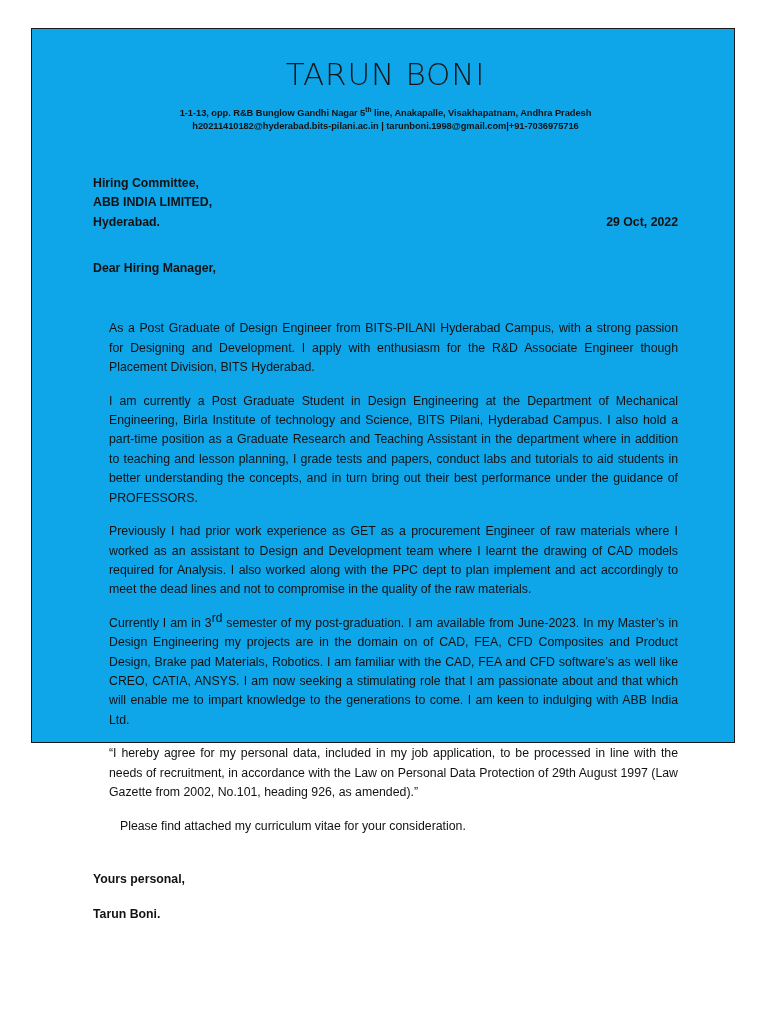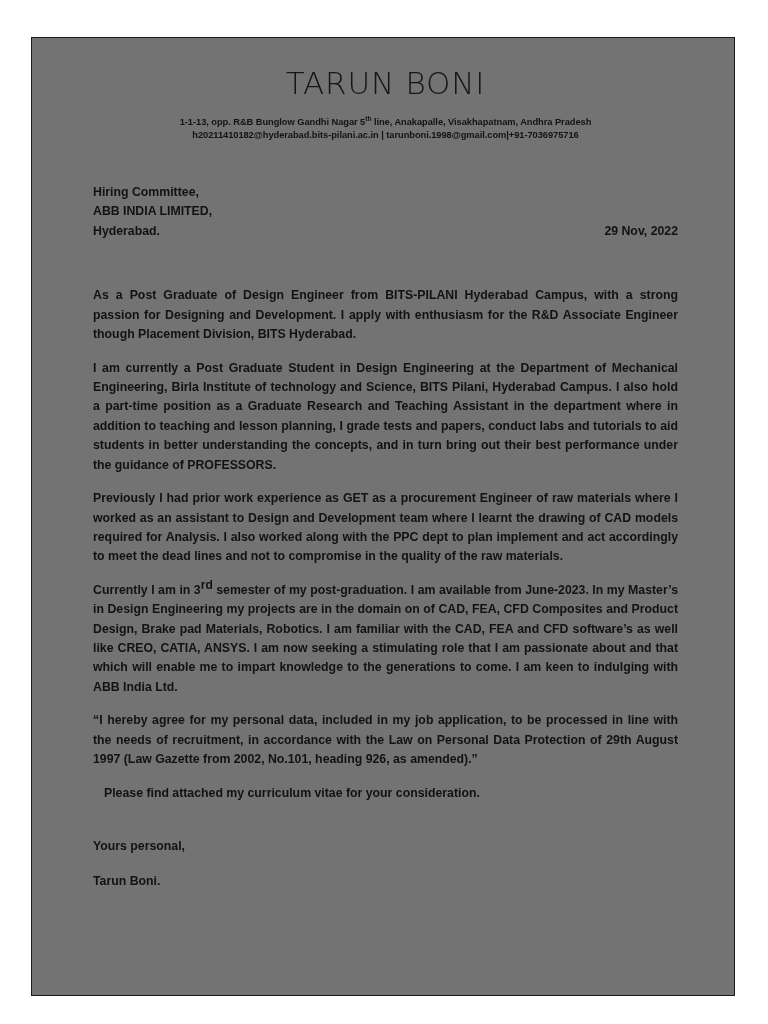--- a/index.html
+++ b/index.html
@@ -10,26 +10,26 @@
   body {
     width: 768px;
     height: 1024px;
     font-family: "Liberation Sans", sans-serif;
     color: #111111;
     overflow: hidden;
   }
   .page-frame {
     position: absolute;
     left: 31px;
-    top: 37px;
+    top: 28px;
     width: 704px;
-    height: 959px;
+    height: 715px;
     border: 1.2px solid #1a1a1a;
     box-sizing: border-box;
-    background: #737373;
+    background: #0ea5e9;
   }
   .page-inner {
     position: absolute;
     left: 61px;
     top: 22px;
     width: 585px;
   }
 
   
   .letter-name {
@@ -87,25 +87,25 @@
     font-weight: 700;
     color: #121212;
   }
 
   
   .body-block {
     margin-top: 44px;
   }
   .para {
     font-size: 12.3px;
-    font-weight: 700;
+    font-weight: 400;
     color: #121212;
     line-height: 1.58;
     text-align: justify;
-    margin: 0 0 14px 0;
+    margin: 0 0 14px 16px;
   }
   .para sup {
     font-size: 12px;
     vertical-align: super;
     line-height: 0;
   }
   .para-tight {
     text-align: left;
     padding-left: 11px;
   }
@@ -132,23 +132,24 @@
       <div class="contact-line"><span>1-1-13, opp. R&amp;B Bunglow Gandhi Nagar 5</span><sup>th</sup><span> line, Anakapalle, Visakhapatnam, Andhra Pradesh</span></div>
       <div class="contact-line">h20211410182@hyderabad.bits-pilani.ac.in | tarunboni.1998@gmail.com|+91-7036975716</div>
     </div>
 
     <div class="recipient-row">
       <div class="recipient-block">
         <div>Hiring Committee,</div>
         <div>ABB INDIA LIMITED,</div>
         <div>Hyderabad.</div>
       </div>
-      <div class="date-text">29 Nov, 2022</div>
+      <div class="date-text">29 Oct, 2022</div>
     </div>
 
+    <div class="salutation">Dear Hiring Manager,</div>
 
     <div class="body-block">
 
       <p class="para">As a Post Graduate of Design Engineer from BITS-PILANI Hyderabad Campus, with a strong passion for Designing and Development. I apply with enthusiasm for the R&amp;D Associate Engineer though Placement Division, BITS Hyderabad.</p>
 
       <p class="para">I am currently a Post Graduate Student in Design Engineering at the Department of Mechanical Engineering, Birla Institute of technology and Science, BITS Pilani, Hyderabad Campus. I also hold a part-time position as a Graduate Research and Teaching Assistant in the department where in addition to teaching and lesson planning, I grade tests and papers, conduct labs and tutorials to aid students in better understanding the concepts, and in turn bring out their best performance under the guidance of PROFESSORS.</p>
 
       <p class="para">Previously I had prior work experience as GET as a procurement Engineer of raw materials where I worked as an assistant to Design and Development team where I learnt the drawing of CAD models required for Analysis. I also worked along with the PPC dept to plan implement and act accordingly to meet the dead lines and not to compromise in the quality of the raw materials.</p>
 
       <p class="para"><span>Currently I am in 3</span><sup>rd</sup><span> semester of my post-graduation. I am available from June-2023. In my Master’s in Design Engineering my projects are in the domain on of CAD, FEA, CFD Composites and Product Design, Brake pad Materials, Robotics. I am familiar with the CAD, FEA and CFD software’s as well like CREO, CATIA, ANSYS. I am now seeking a stimulating role that I am passionate about and that which will enable me to impart knowledge to the generations to come. I am keen to indulging with ABB India Ltd.</span></p>

